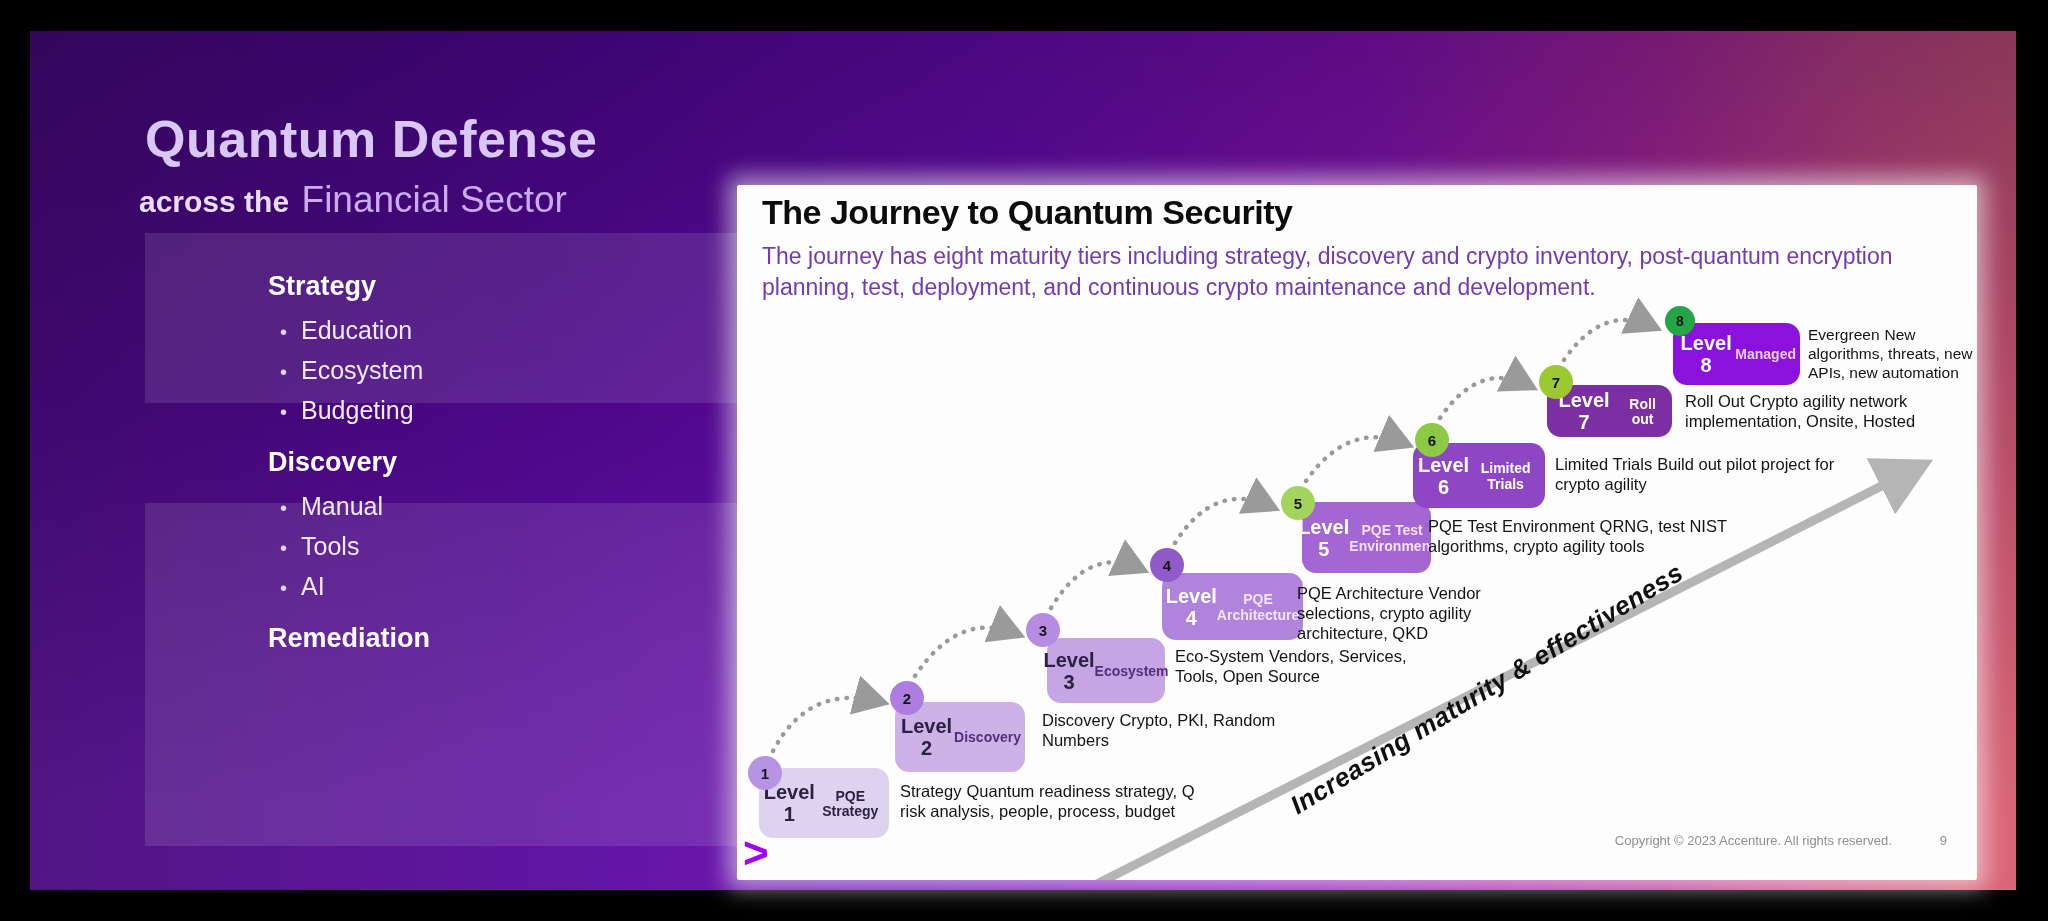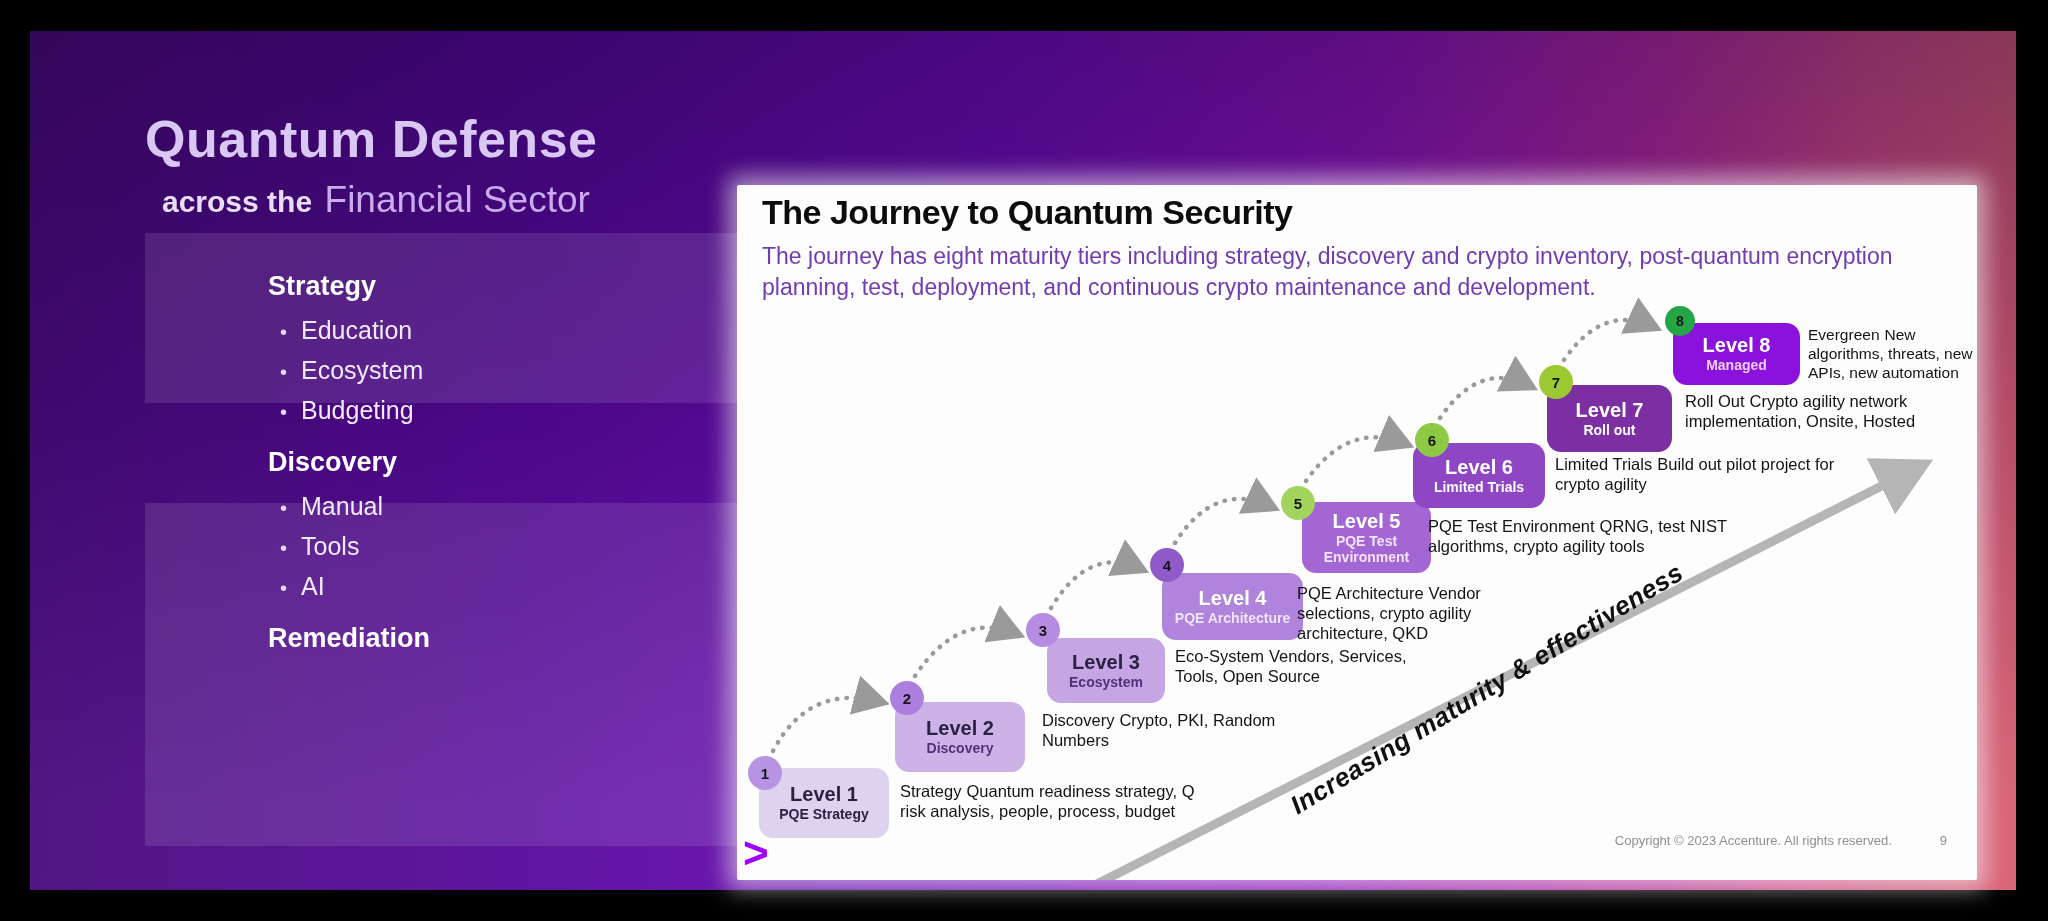--- a/index.html
+++ b/index.html
@@ -6,40 +6,40 @@
   body{width:2048px;height:921px;position:relative;overflow:hidden;
        font-family:"Liberation Sans", sans-serif;}
   
   .slide{position:absolute;left:30px;top:31px;width:1986px;height:859px;
     background:
       linear-gradient(180deg, rgba(18,0,42,.38) 0%, rgba(18,0,42,.16) 45%, rgba(255,255,255,.05) 90%),
       linear-gradient(94deg,#470a79 0%,#56089a 26%,#6d0cb4 48%,#8d14b8 66%,#b22a9c 80%,#cb4a82 90%,#d75f6e 100%);
   }
   .slide-title{position:absolute;left:115px;top:78px;font-size:52px;font-weight:800;
     color:#d9c7f4;letter-spacing:.5px;}
-  .slide-subtitle{position:absolute;left:132px;top:148px;color:#e9def8;}
+  .slide-subtitle{position:absolute;left:109px;top:148px;color:#e9def8;}
   .slide-subtitle .pre{font-size:30px;font-weight:600;}
   .slide-subtitle .emph{font-size:37px;font-weight:400;color:#c9abee;margin-left:8px;}
   .band{position:absolute;left:115px;width:592px;background:rgba(255,255,255,.11);}
   .band1{top:202px;height:170px;}
   .band2{top:472px;height:343px;}
   .sidebar{position:absolute;left:238px;top:238px;width:430px;color:#fff;}
   .sidebar h3{margin:0 0 8px 0;font-size:27px;font-weight:700;line-height:34px;}
   .sidebar ul{list-style:none;margin:0 0 14px 0;padding:0;}
   .sidebar li{font-size:25px;font-weight:400;color:#f2eafb;padding:5px 0;line-height:28px;}
   .sidebar li::before{content:"•";margin:0 14px 0 12px;font-size:20px;color:#e6d9f6;}
   
   .card{position:absolute;left:707px;top:154px;width:1240px;height:695px;background:#fdfdfe;
     border-radius:2px;box-shadow:0 0 22px 9px rgba(255,255,255,.55);overflow:hidden;}
   .j-title{position:absolute;left:25px;top:8px;font-size:34px;font-weight:800;color:#0c0c0c;
     letter-spacing:-.5px;}
   .j-intro{position:absolute;left:25px;top:56px;width:1165px;font-size:23px;line-height:1.35;
     color:#713cb0;font-weight:500;}
   
-  .lbox{position:absolute;border-radius:14px;display:flex;flex-direction:column;
+  .lbox{position:absolute;border-radius:14px;display:flex;flex-direction:row;
     align-items:center;justify-content:center;text-align:center;color:#fff;padding:2px 4px;
     box-sizing:border-box;}
   .lname{font-size:20px;font-weight:800;line-height:1.1;}
   .ltier{font-size:14px;font-weight:700;line-height:1.08;margin-top:2px;}
   .badge{position:absolute;width:34px;height:34px;border-radius:50%;display:flex;
     align-items:center;justify-content:center;font-size:15px;font-weight:800;color:#161616;
     z-index:3;}
   .ldesc{position:absolute;font-size:16.5px;line-height:1.22;color:#141414;font-weight:500;}
   .ldesc b{font-weight:400;margin-right:5px;}
   .lv1 .lbox,.lv2 .lbox,.lv3 .lbox{color:#2b2142;}
@@ -51,21 +51,21 @@
   .lv2 .lbox{left:158px;top:517px;width:130px;height:70px;}  .lv2 .badge{left:153px;top:496px;}
   .lv2 .ldesc{left:305px;top:525px;width:255px;}
   .lv3 .lbox{left:310px;top:453px;width:118px;height:65px;}  .lv3 .badge{left:289px;top:428px;}
   .lv3 .ldesc{left:438px;top:461px;width:235px;}
   .lv4 .lbox{left:425px;top:388px;width:141px;height:67px;}  .lv4 .badge{left:413px;top:363px;}
   .lv4 .ldesc{left:560px;top:398px;width:245px;}
   .lv5 .lbox{left:565px;top:317px;width:129px;height:71px;}  .lv5 .badge{left:544px;top:301px;}
   .lv5 .ldesc{left:691px;top:331px;width:300px;}
   .lv6 .lbox{left:676px;top:258px;width:132px;height:65px;}  .lv6 .badge{left:678px;top:238px;}
   .lv6 .ldesc{left:818px;top:269px;width:310px;}
-  .lv7 .lbox{left:810px;top:200px;width:125px;height:67px;}  .lv7 .badge{left:802px;top:180px;}
+  .lv7 .lbox{left:810px;top:200px;width:125px;height:52px;}  .lv7 .badge{left:802px;top:180px;}
   .lv7 .ldesc{left:948px;top:206px;width:240px;}
   .lv8 .lbox{left:936px;top:138px;width:127px;height:62px;}
   .lv8 .badge{left:928px;top:121px;width:30px;height:30px;font-size:14px;}
   .lv8 .ldesc{left:1071px;top:141px;width:172px;font-size:15.5px;}
   
   .flow-svg{position:absolute;left:0;top:0;pointer-events:none;}
   .axis-label{position:absolute;left:750px;top:504px;transform:translate(-50%,-50%) rotate(-31.5deg);
     white-space:nowrap;font-size:26px;font-weight:800;font-style:italic;color:#101010;
     letter-spacing:.5px;}
   .logo{position:absolute;left:6px;top:646px;font-size:44px;font-weight:900;line-height:1;}

